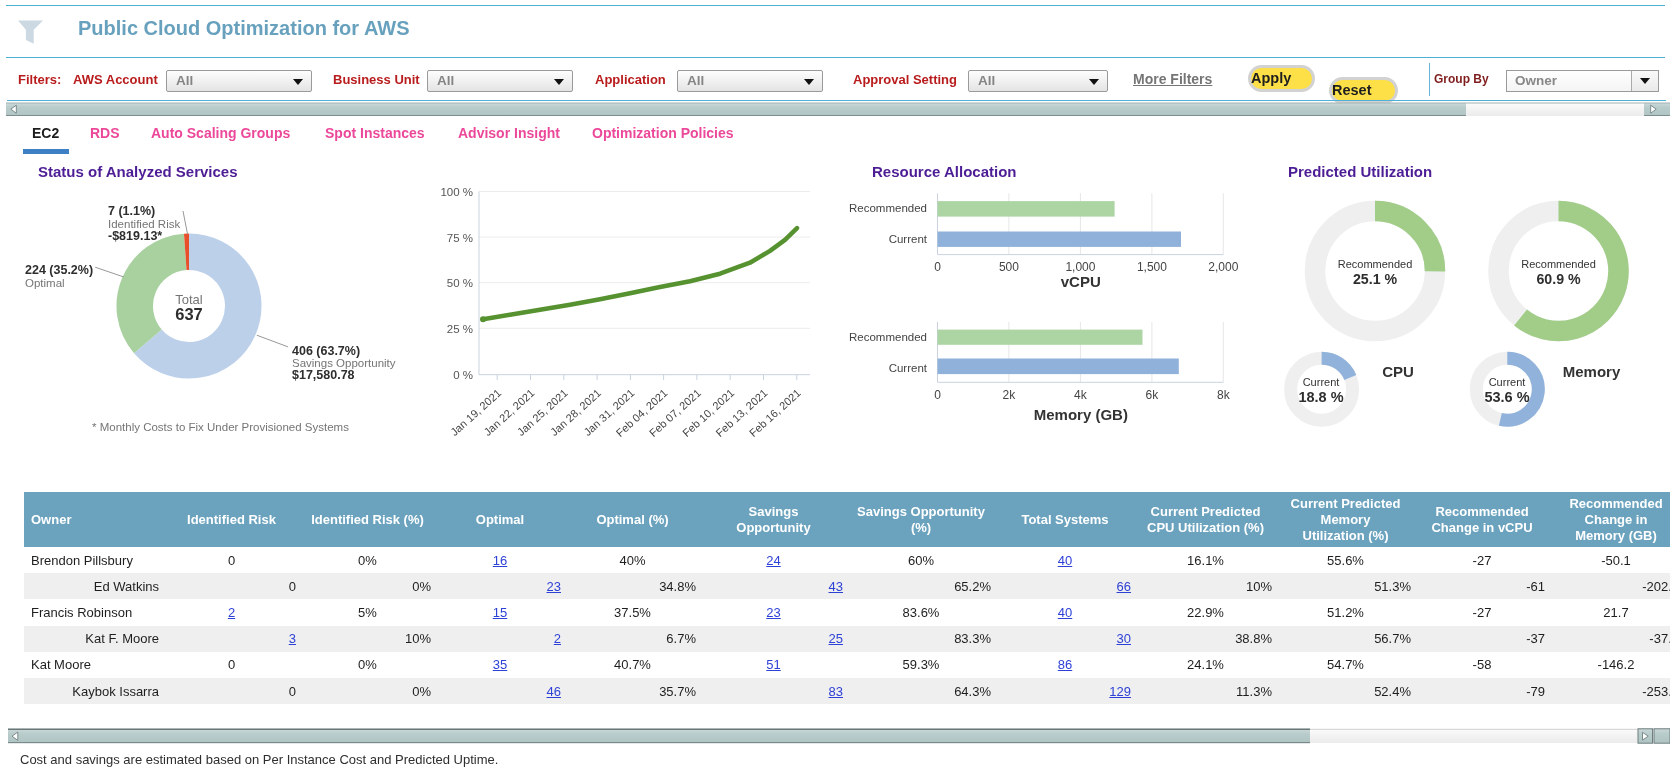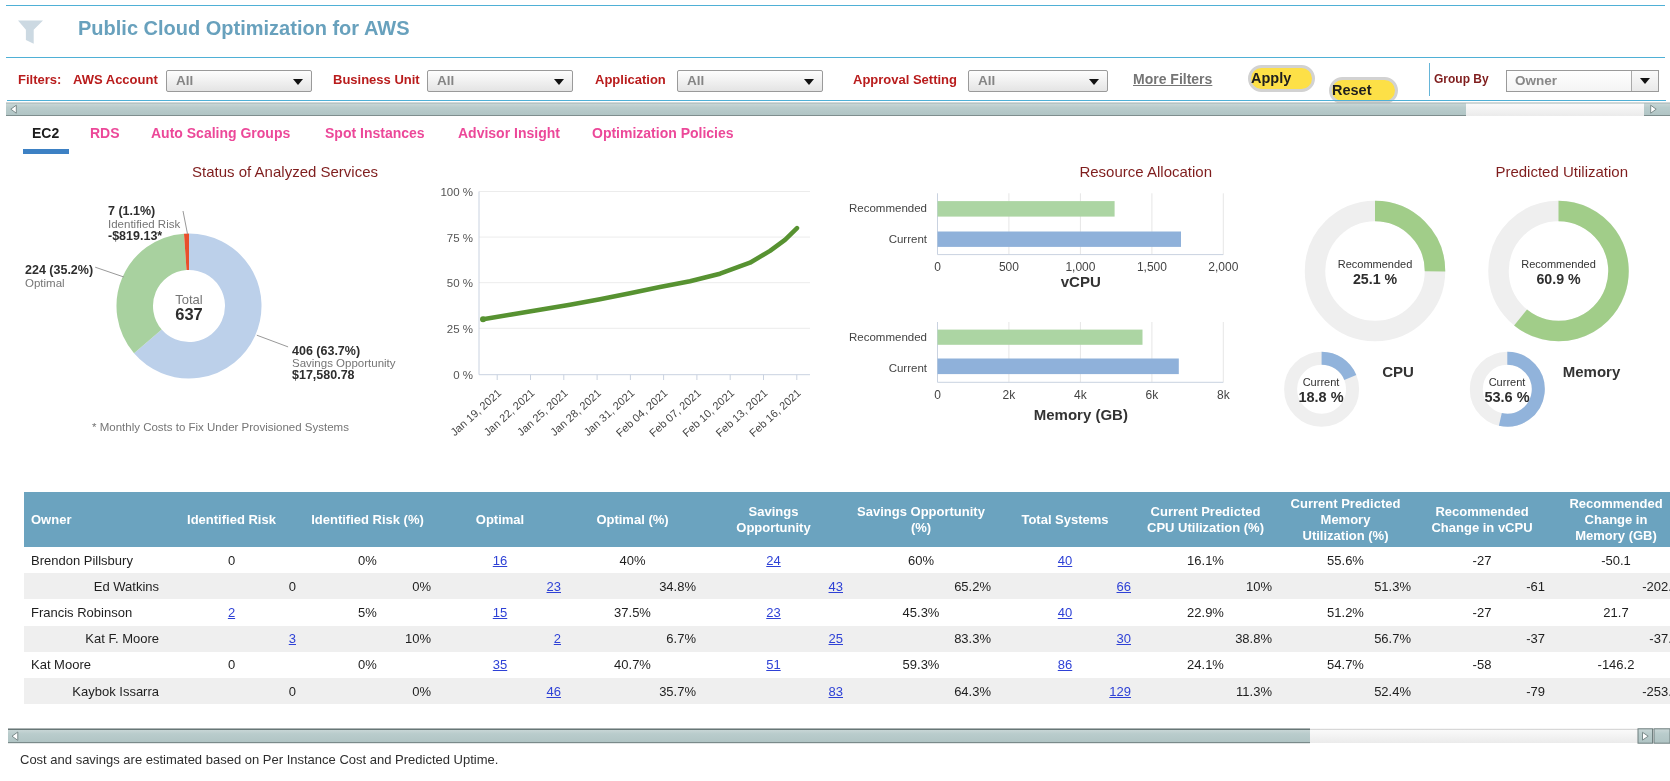--- a/index.html
+++ b/index.html
@@ -23,21 +23,21 @@
   background:linear-gradient(#fefefe,#f4f4f4); font-size:13.5px; font-weight:bold; color:#888; line-height:20px; padding-left:8px; }
 #gsel .box { position:absolute; right:0; top:0; width:27px; height:20px; border-left:1px solid #aaa; background:linear-gradient(#fafafa,#e9e9e9); }
 #gsel .arr { position:absolute; right:8px; top:7px; width:0; height:0; border-left:5.5px solid transparent; border-right:5.5px solid transparent; border-top:6.5px solid #111; }
 
 .sbar { position:absolute; left:0; width:1670px; }
 
 .tab { position:absolute; top:125px; font-size:14px; font-weight:bold; color:#ec4899; }
 #tab-ec2 { color:#1d1d1d; }
 #tabline { position:absolute; left:23px; top:149px; width:46px; height:4.5px; background:#3d81c4; }
 
-.ctitle { position:absolute; top:163px; font-size:15px; font-weight:normal; color:#7f1d1d; text-align:right; }
+.ctitle { position:absolute; top:163px; font-size:15px; font-weight:bold; color:#4c1d95; text-align:left; }
 
 #tblwrap { position:absolute; left:24px; top:492px; width:1646px; height:213.5px; overflow:hidden; }
 table { border-collapse:collapse; table-layout:fixed; width:1659px; }
 th { background:#6ba3bf; color:#fff; font-size:13px; font-weight:bold; height:55px; text-align:center; padding:0 4px; line-height:16px; }
 td { font-size:13px; color:#1e1e1e; height:26.2px; text-align:center; padding:0 4px; }
 tr.alt td { background:#efefef;text-align:right; }
 th.left, td.left { text-align:left; padding-left:7px; }
 a.lk { color:#2e41d6; text-decoration:underline; }
 #footer { position:absolute; left:20px; top:752px; font-size:13px; color:#2e2e2e; }
 </style>
@@ -284,21 +284,21 @@
             <td>-61</td>
             <td>-202.4</td>
     </tr>
     <tr>
       <td class="left">Francis Robinson</td>
             <td><a class="lk">2</a></td>
             <td>5%</td>
             <td><a class="lk">15</a></td>
             <td>37.5%</td>
       <td><a class="lk">23</a></td>
-            <td>45.3%</td>
+            <td>83.6%</td>
             <td><a class="lk">40</a></td>
             <td>22.9%</td>
             <td>51.2%</td>
             <td>-27</td>
             <td>21.7</td>
     </tr>
     <tr class="alt">
       <td class="left">Kat F. Moore</td>
             <td><a class="lk">3</a></td>
             <td>10%</td>

